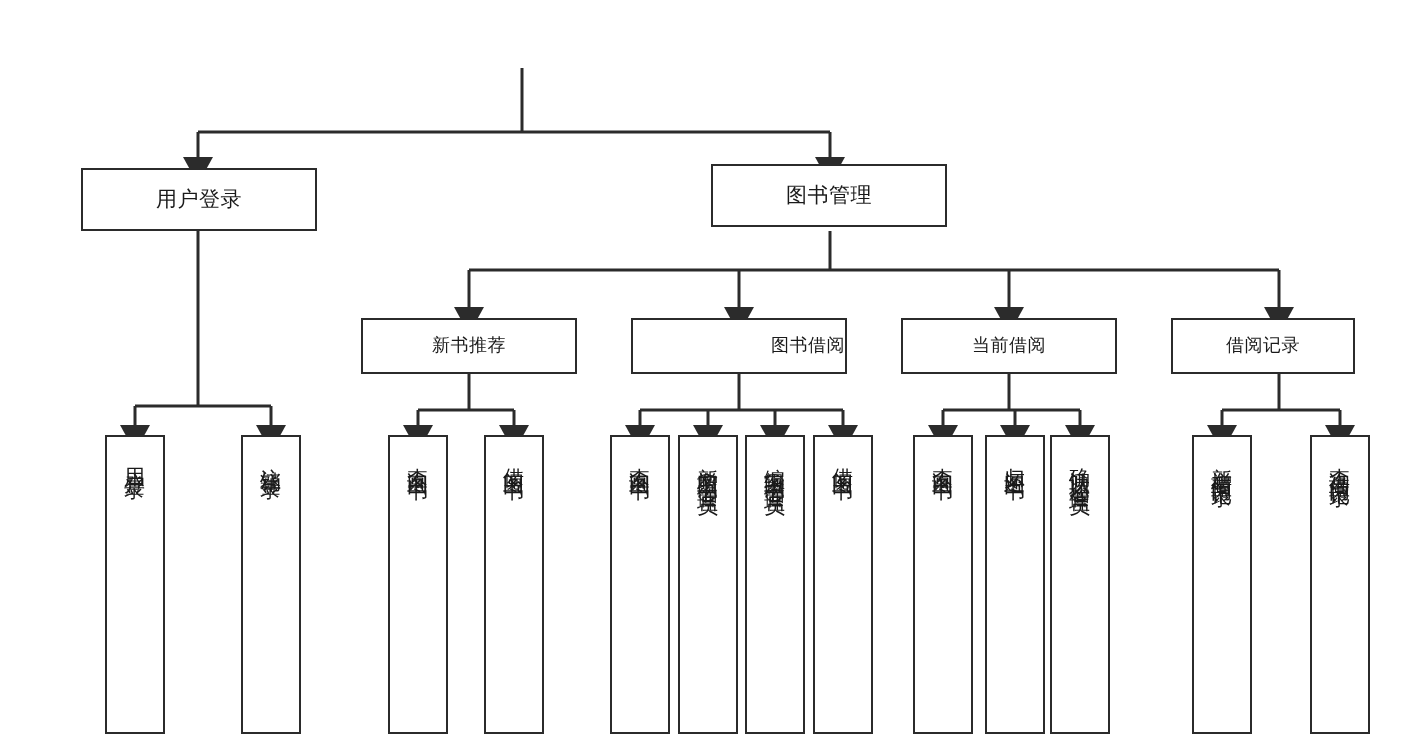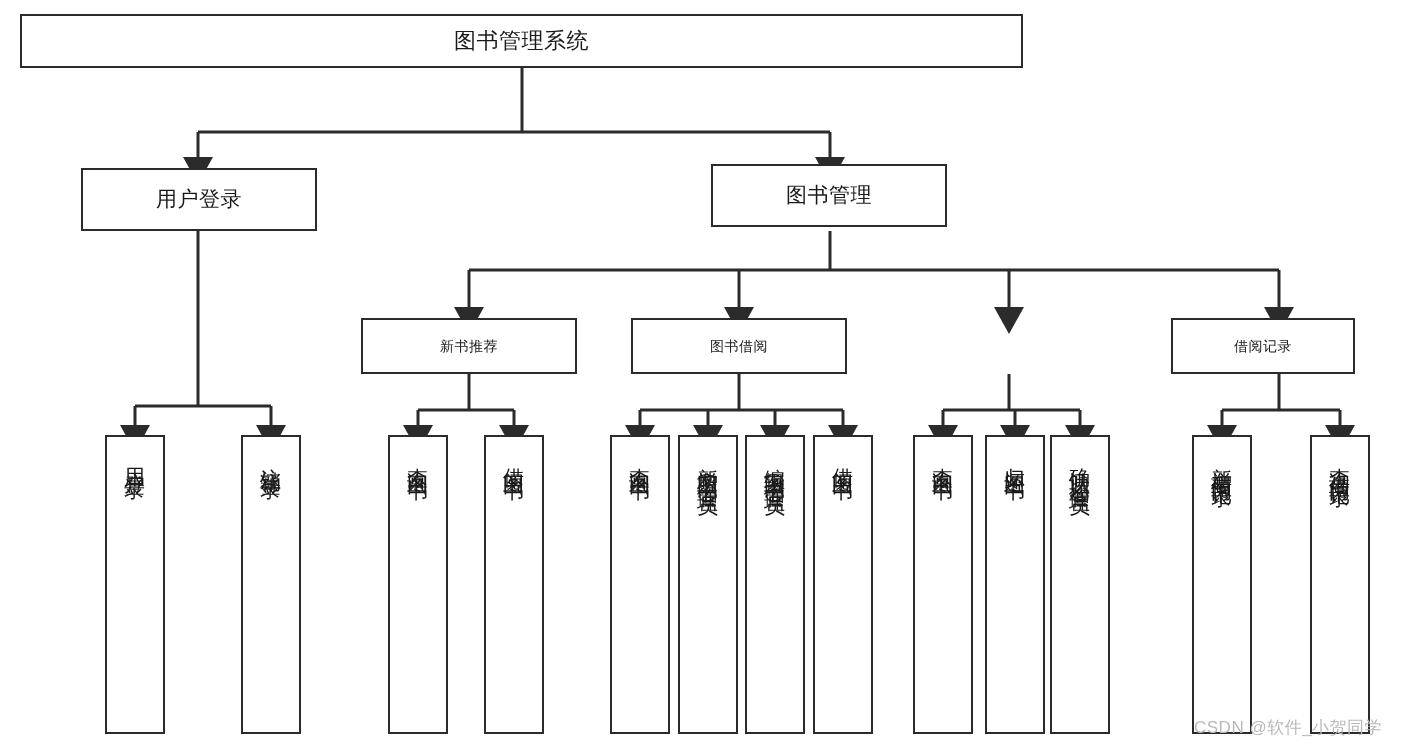--- a/index.html
+++ b/index.html
@@ -29,21 +29,21 @@
   }
   .node .lbl {
     display: block;
     text-align: center;
     line-height: 1.18;
     letter-spacing: 0.5px;
   }
   
   .lvl-root .lbl { font-size: 22px; }
   .lvl-2 .lbl { font-size: 21px; }
-  .lvl-3 .lbl { font-size: 14px; }
+  .lvl-3 .lbl { font-size: 18px; }
 
   
   .node.vert {
     align-items: flex-start;
     justify-content: center;
     padding-top: 14px;
   }
   .node.vert .lbl {
     writing-mode: vertical-rl;
     text-orientation: upright;
@@ -116,36 +116,36 @@
       <path d="M1015,410 L1015,428" marker-end="url(#arrow)"></path>
       <path d="M1080,410 L1080,428" marker-end="url(#arrow)"></path>
 
       <path d="M1279,374 L1279,410"></path>
       <path d="M1222,410 L1340,410"></path>
       <path d="M1222,410 L1222,428" marker-end="url(#arrow)"></path>
       <path d="M1340,410 L1340,428" marker-end="url(#arrow)"></path>
     </g>
   </svg>
 
-  <div class="node lvl-root" style="left: 20px; top: 14px; width: 1003px; height: 54px;">
-    <span class="lbl">图书管理系统</span>
-  </div>
 
   <div class="node lvl-2" style="left: 81px; top: 168px; width: 236px; height: 63px;">
     <span class="lbl">用户登录</span>
   </div>
   <div class="node lvl-2" style="left: 711px; top: 164px; width: 236px; height: 63px;">
     <span class="lbl">图书管理</span>
   </div>
 
   <div class="node lvl-3" style="left: 361px; top: 318px; width: 216px; height: 56px;">
     <span class="lbl">新书推荐</span>
   </div>
-  <div class="node lvl-3" style="left: 631px; top: 318px; width: 216px; height: 56px;">
+  <div class="node lvl-3" style="left: 631px; top: 318px; width: 216px; height: 56px; justify-content: flex-end;">
     <span class="lbl">图书借阅</span>
+  </div>
+  <div class="node lvl-3" style="left: 901px; top: 318px; width: 216px; height: 56px;">
+    <span class="lbl">当前借阅</span>
   </div>
   <div class="node lvl-3" style="left: 1171px; top: 318px; width: 184px; height: 56px;">
     <span class="lbl">借阅记录</span>
   </div>
 
   <div class="node vert" style="left: 105px; top: 435px; width: 60px; height: 299px;">
     <span class="lbl">用户登录</span>
   </div>
   <div class="node vert" style="left: 241px; top: 435px; width: 60px; height: 299px;">
     <span class="lbl">注销登录</span>
@@ -177,15 +177,14 @@
   <div class="node vert" style="left: 1050px; top: 435px; width: 60px; height: 299px;">
     <span class="lbl">确认归还（管理员）</span>
   </div>
   <div class="node vert" style="left: 1192px; top: 435px; width: 60px; height: 299px;">
     <span class="lbl">新增借阅记录</span>
   </div>
   <div class="node vert" style="left: 1310px; top: 435px; width: 60px; height: 299px;">
     <span class="lbl">查询借阅记录</span>
   </div>
 
-  <div class="watermark" style="left: 1194px; top: 716px; color: rgb(185, 185, 185);">CSDN @软件_小贺同学</div>
 
 </div>
 
 </body></html>

